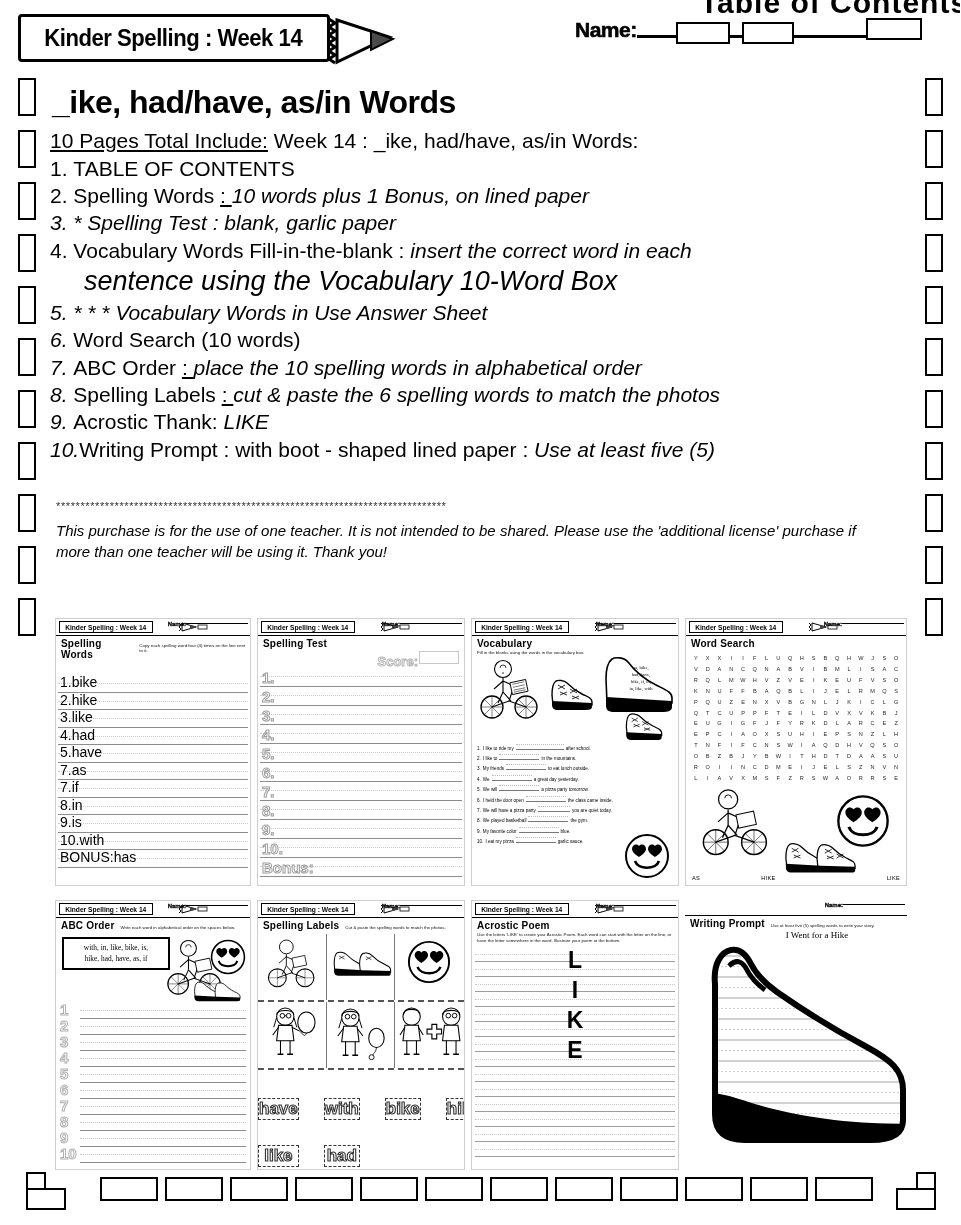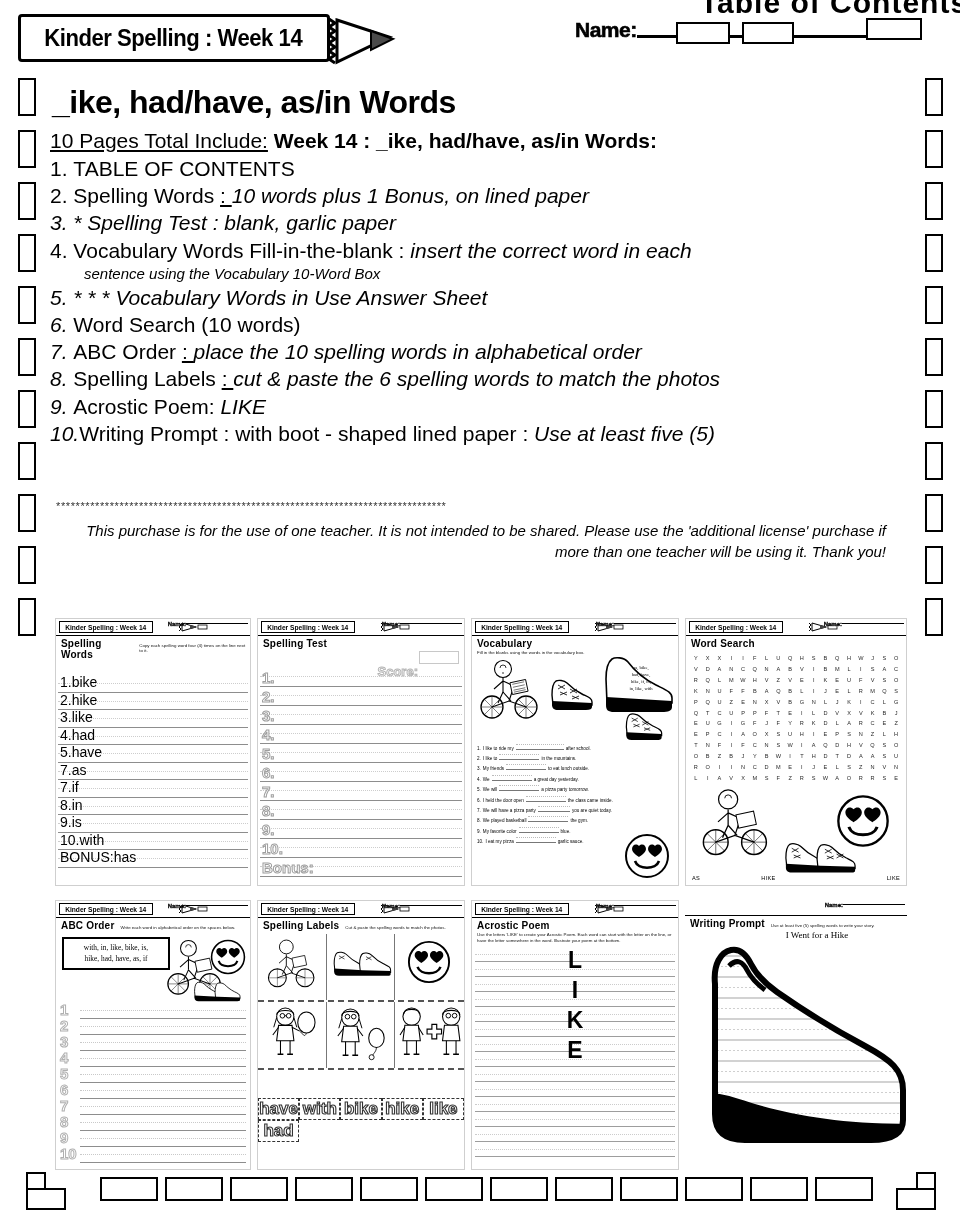--- a/index.html
+++ b/index.html
@@ -51,38 +51,38 @@
   }
 
   
   .title-main {
     position:absolute; left:52px; top:84px;
     font-size:32px; font-weight:bold; letter-spacing:-0.5px;
   }
   .toc { position:absolute; left:50px; top:128px; width:880px; }
   .toc-head { font-size:21px; line-height:1.28; }
   .toc-head .u { text-decoration:underline; }
-  .toc-head .b { font-weight:bold;margin-top:35px; }
+  .toc-head .b { font-weight:normal;margin-top:35px; }
   .toc-row {
     font-size:21px; line-height:1.30; display:flex; align-items:flex-start;
   }
   .toc-num { flex:0 0 auto; white-space:pre; }
   .toc-txt { flex:1 1 auto; }
   .it { font-style:italic; }
   .toc-row.i-all { font-style:italic; }
-  .toc-cont { font-size:15px; line-height:1.30; padding-left:34px; font-style:italic; }
+  .toc-cont { font-size:27px; line-height:1.30; padding-left:34px; font-style:italic; }
 
   .stars {
     position:absolute; left:56px; top:500px; width:650px;
     font-size:11px; letter-spacing:0.6px; color:#333;
     white-space:nowrap; overflow:hidden;
   }
   .license {
     position:absolute; left:56px; top:520px; width:830px;
-    font-size:15px; font-style:italic; line-height:1.42;text-align:right;
+    font-size:15px; font-style:italic; line-height:1.42;
   }
 
   
   .thumbs { position:absolute; left:0; top:618px; width:961px; height:560px; }
   .thumb {
     position:absolute; background:#fff; border:1px solid #cfcfcf;
     overflow:hidden;
   }
   .th-head { position:relative; height:17px; border-bottom:1px solid #000; }
   .th-pencil {
@@ -134,21 +134,21 @@
   .abc-box {
     border:2px solid #000; margin:5px 6px 0 6px; padding:4px 2px;
     text-align:center; font-size:7.4px; line-height:1.45; width:108px;
     font-family:"Liberation Serif", serif;
   }
 
   .label-grid { display:grid; grid-template-columns:1fr 1fr 1fr; }
   .label-cell { border-right:1px solid #777; height:66px; position:relative; }
   .label-cell:last-child { border-right:none; }
 
-  .bubble-words { display:grid; grid-template-columns:1fr 1fr 1fr 1fr 1fr; }
+  .bubble-words { display:grid; grid-template-columns:1fr 1fr 1fr 1fr;gap:25px; }
   .bw {
     font-size:17px; font-weight:bold; color:#fff;
     -webkit-text-stroke:1.1px #333; text-align:center;
     border:1.5px dashed #333; line-height:1.18;
     font-family:"Liberation Sans", sans-serif;
   }
 
   .acro-letters { position:absolute; left:50%; transform:translateX(-50%); top:20px; text-align:center; }
   .acro-letters div { font-size:23px; font-weight:bold; line-height:0.96; }
 
@@ -258,21 +258,21 @@
       <div class="toc-row">
         <span class="toc-num it">7. </span>
         <span class="toc-txt"><span>ABC Order </span><span style="text-decoration: underline;">: </span><span class="it">place the 10 spelling words in alphabetical order</span></span>
       </div>
       <div class="toc-row">
         <span class="toc-num it">8. </span>
         <span class="toc-txt"><span>Spelling Labels </span><span style="text-decoration: underline;">: </span><span class="it">cut &amp; paste the 6 spelling words to match the photos</span></span>
       </div>
       <div class="toc-row">
         <span class="toc-num it">9. </span>
-        <span class="toc-txt"><span>Acrostic Poem: </span><span class="it">LIKE</span></span>
+        <span class="toc-txt"><span>Acrostic Thank: </span><span class="it">LIKE</span></span>
       </div>
       <div class="toc-row">
         <span class="toc-num it">10.</span>
         <span class="toc-txt"><span>Writing Prompt : with boot - shaped lined paper : </span><span class="it">Use at least five (5)</span></span>
       </div>
     </div>
 </div>
 
 <div class="stars">********************************************************************************</div>
 <div class="license">This purchase is for the use of one teacher. It is not intended to be shared. Please use the 'additional license' purchase if more than one teacher will be using it. Thank you!</div>
@@ -367,21 +367,21 @@
         <path d="M4,1 L18,5 L4,9 Z" fill="#fff" stroke="#000" stroke-width="1"></path>
         <path d="M12,3 L20,5 L12,7 Z" fill="#444"></path>
         <rect x="20" y="3" width="9" height="4" fill="none" stroke="#000" stroke-width=".8"></rect>
       </svg>
       <div class="th-name">
         <i>Name:</i><span class="th-nameline"></span>
       </div>
     </div>
     <div class="th-title">Spelling Test</div>
     <div style="position:relative;height:18px">
-      <span class="score-txt" style="position:absolute;right:46px;top:14px">Score:</span>
+      <span class="score-txt" style="position:absolute;right:46px;top:4px">Score:</span>
       <span style="position:absolute;right:5px;top:1px;width:40px;height:13px;border:1px solid #c8c8c8"></span>
     </div>
     <div id="st-rows" class="lines-box">
         <div class="sw-row" style="height: 19px;">
           <span class="sw-mid"></span>
           <span class="sw-rule"></span>
           <span class="sw-word outline-num" style="left: 4px; top: 1px;">1.</span>
         </div>
         <div class="sw-row" style="height: 19px;">
           <span class="sw-mid"></span>

